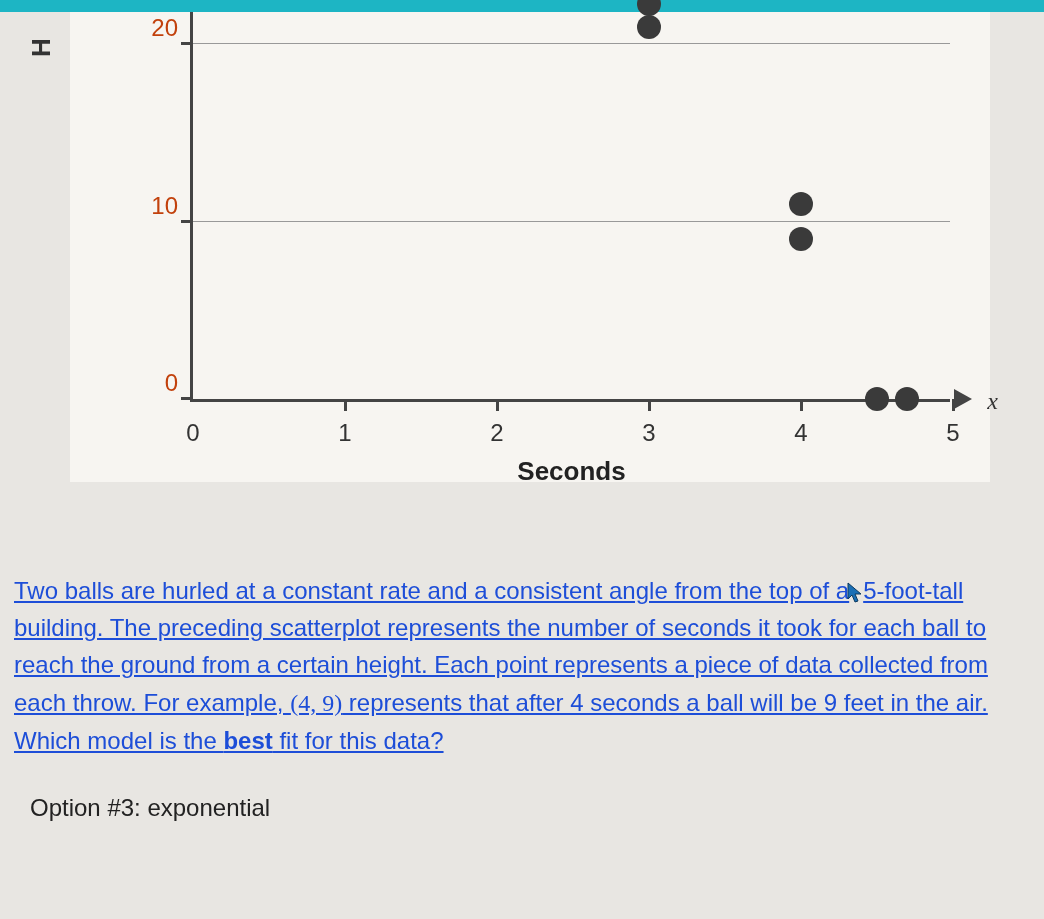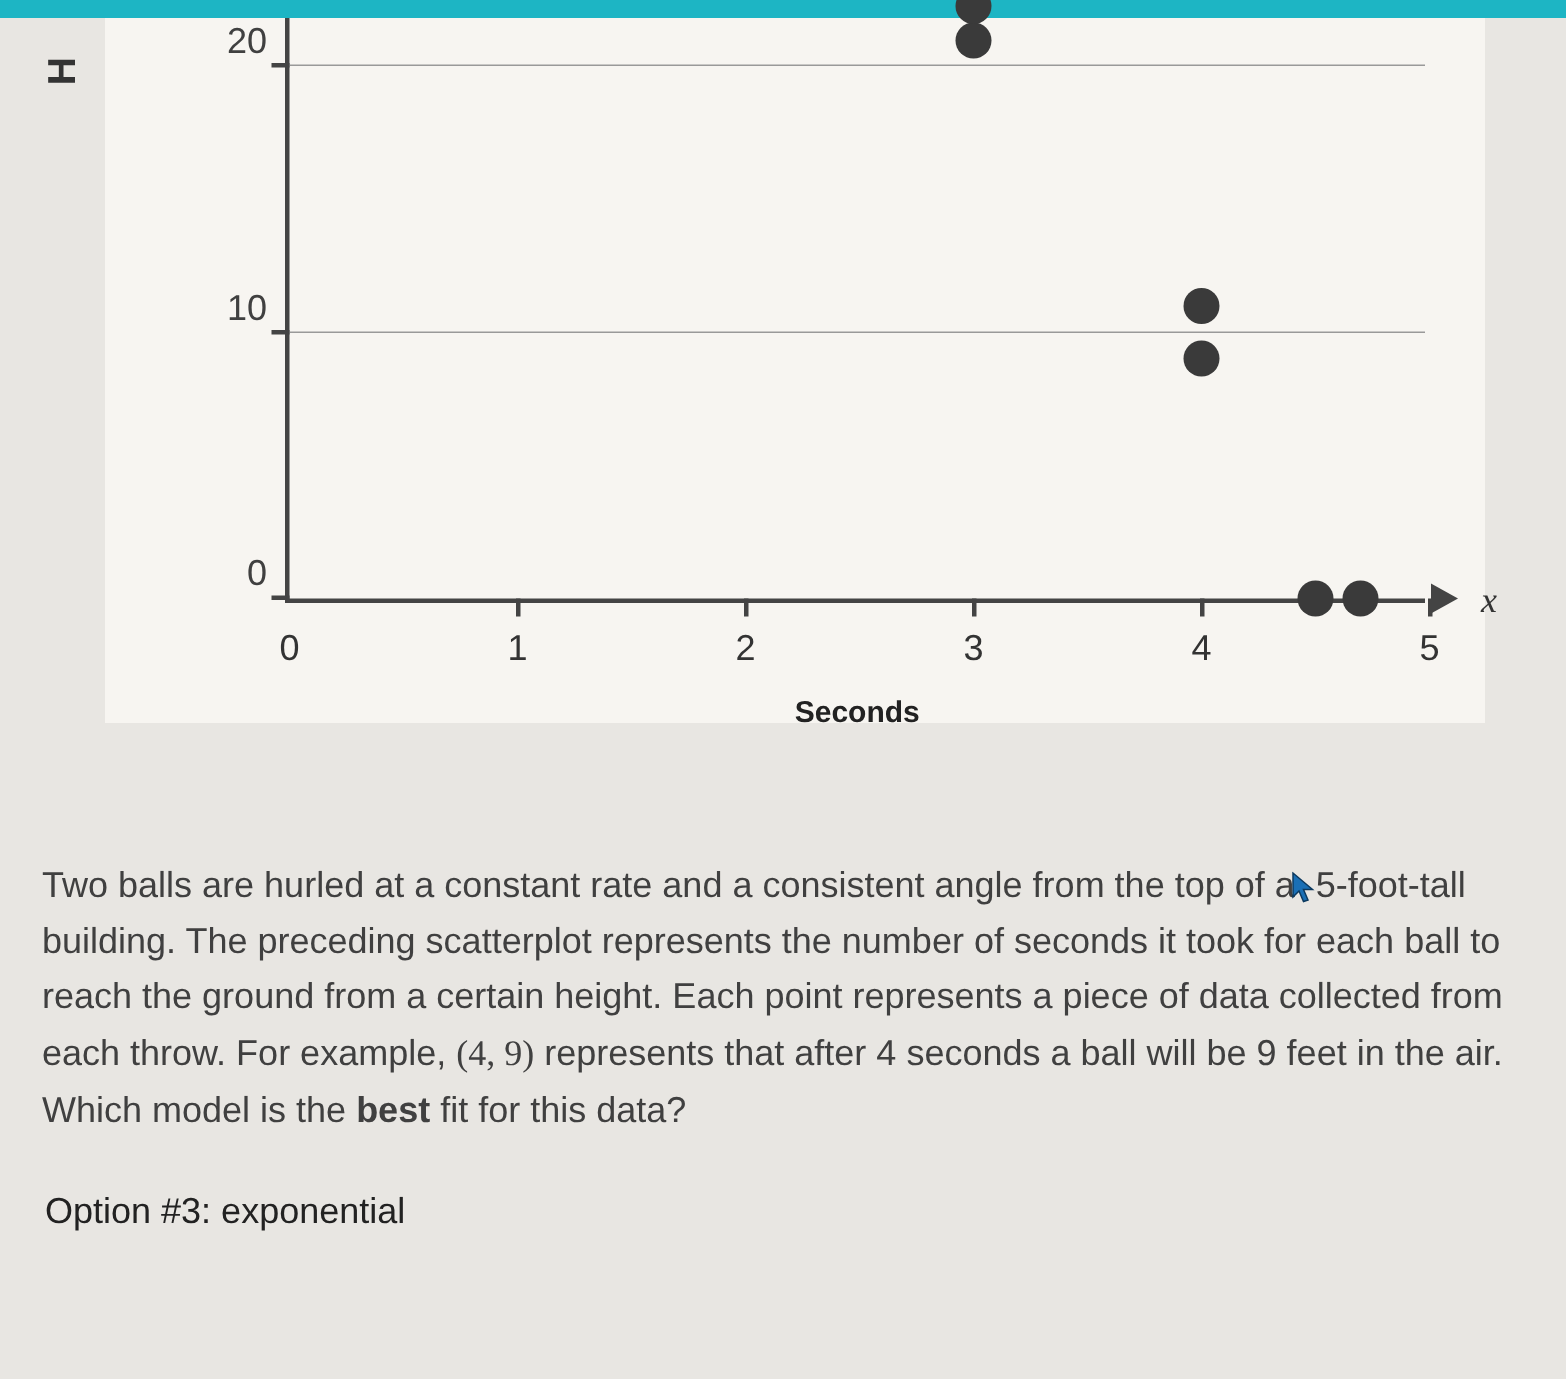--- a/index.html
+++ b/index.html
@@ -61,21 +61,21 @@
     width: 3px;
     height: 12px;
     background: #444;
   }
   .ylabel {
     position: absolute;
     left: -60px;
     width: 45px;
     text-align: right;
     font-size: 24px;
-    color: #404040;
+    color: #c2410c;
     transform: translateY(-50%);
   }
   .xlabel {
     position: absolute;
     bottom: -48px;
     font-size: 24px;
     color: #333;
     transform: translateX(-50%);
   }
   .point {
@@ -103,31 +103,32 @@
     font-size: 24px;
     font-style: italic;
     color: #333;
     font-family: "Times New Roman", serif;
   }
   .x-title {
     position: absolute;
     left: 50%;
     bottom: -88px;
     transform: translateX(-50%);
-    font-size: 20px;
+    font-size: 26px;
     font-weight: bold;
     color: #222;
     text-align: right;
   }
   .question {
-    margin: 90px 30px 0 28px;
+    margin: 90px 30px 0 14px;
     font-size: 24px;
     line-height: 1.55;
-    color: #404040;
+    color: #1d4ed8;
     font-family: Arial, Helvetica, sans-serif;
+    text-decoration: underline;
   }
   .math {
     font-family: "Times New Roman", serif;
   }
   .cursor {
     display: inline-block;
     width: 18px;
     height: 22px;
     vertical-align: middle;
     position: relative;

